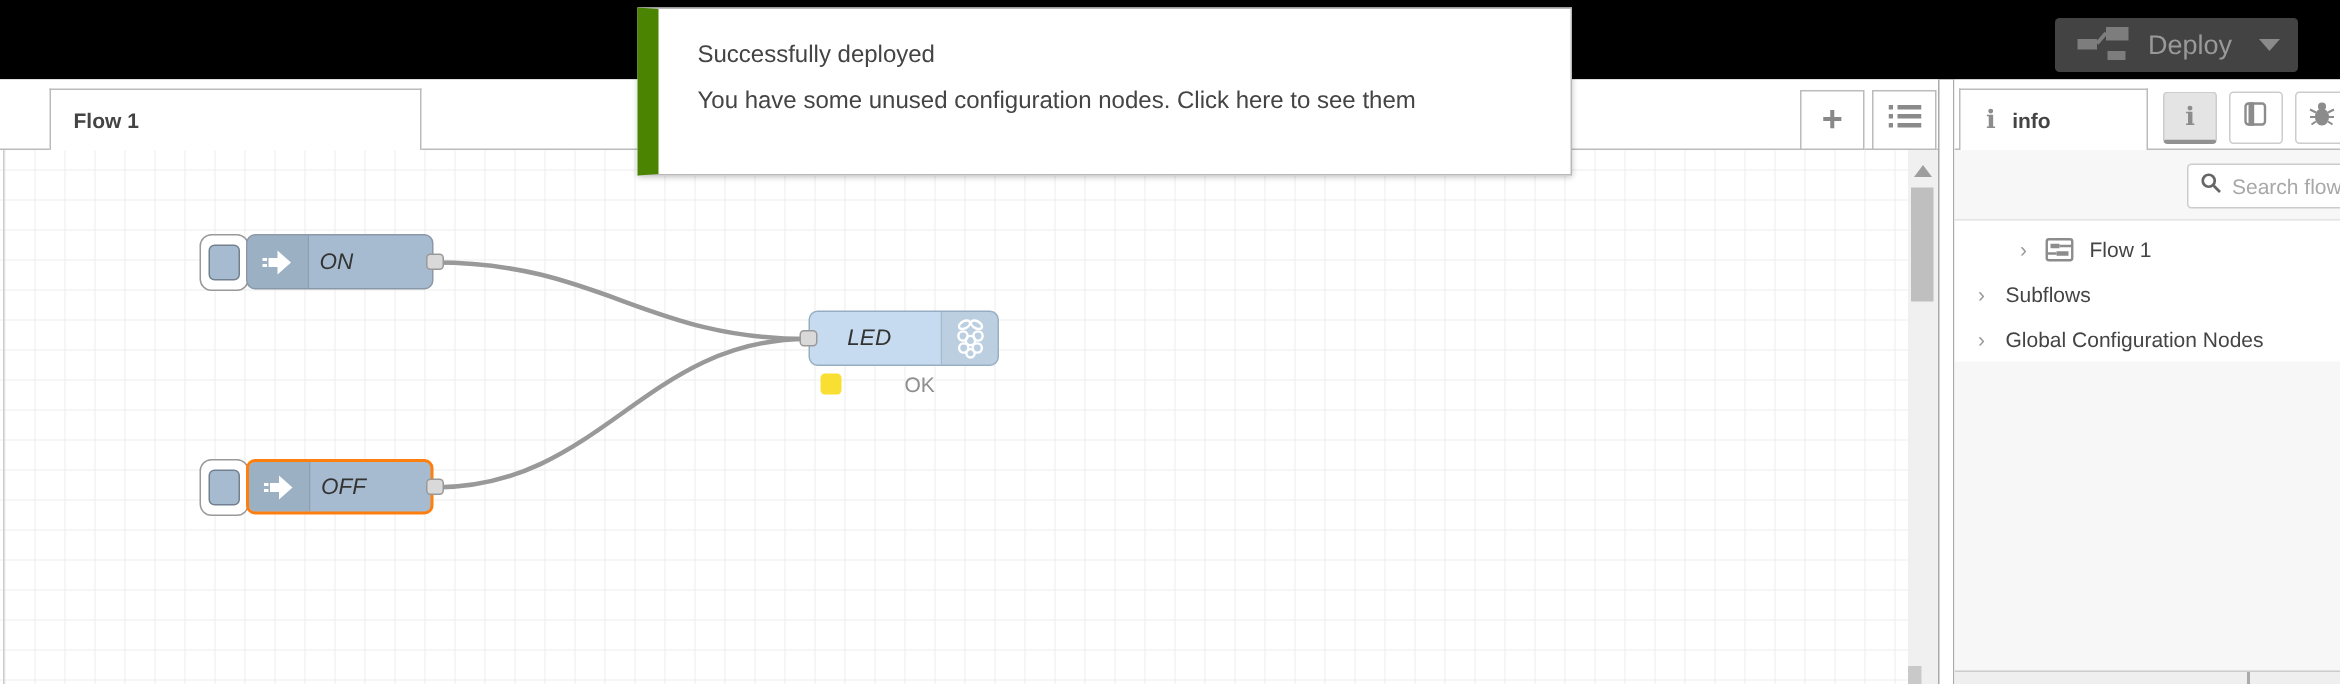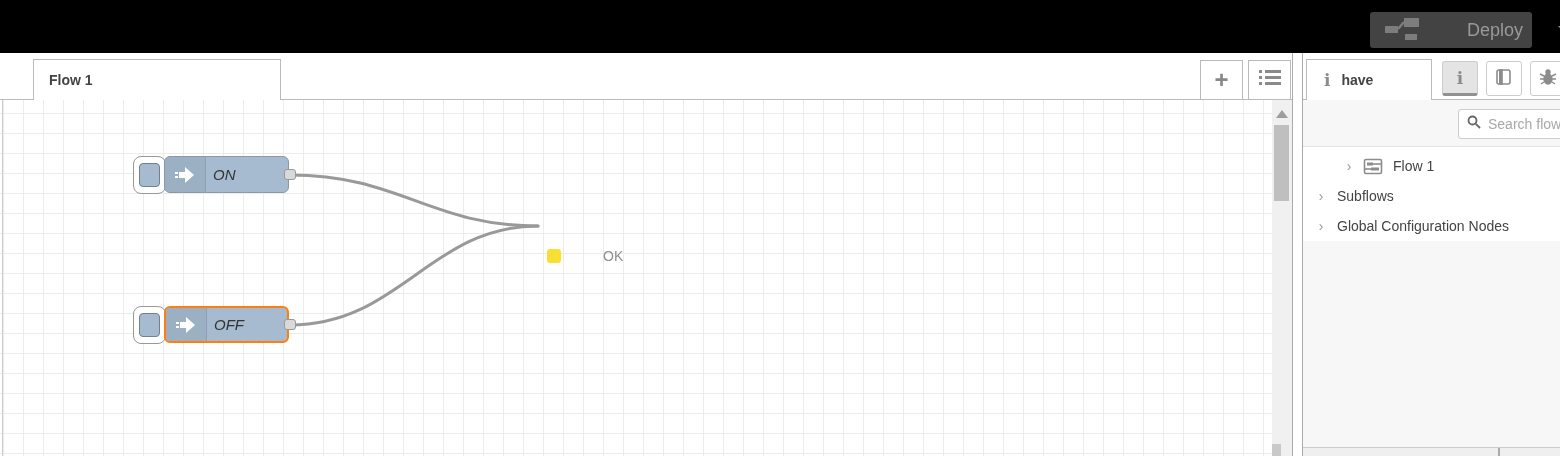--- a/index.html
+++ b/index.html
@@ -4,21 +4,21 @@
 <style>
   * { margin:0; padding:0; box-sizing:border-box; }
   html,body { width:1560px; height:456px; overflow:hidden; background:#fff;
               font-family:"Liberation Sans", sans-serif; }
   #app { position:relative; width:1560px; height:456px; }
 
   
   .header { position:absolute; left:0; top:0; width:1560px; height:53px; background:#000; }
   .deploy-btn { position:absolute; right:28px; top:12px; width:162px; height:36px;
                 background:#434343; border-radius:3px; display:flex; align-items:center;
-                padding:0 12px; cursor:pointer;gap:35px; }
+                padding:0 12px; cursor:pointer; }
   .deploy-btn .dtext { color:#999; font-size:18px; margin-left:10px; }
   .deploy-caret { margin-left:auto; width:0; height:0; border-left:7px solid transparent;
                   border-right:7px solid transparent; border-top:8px solid #8a8a8a; }
 
   
   .notification { position:absolute; left:425px; top:5px; width:623px; height:112px;
                   background:#fff; border:1px solid #b9b9b9; border-left:14px solid #4b8400;
                   box-shadow:0 1px 4px rgba(0,0,0,.25); z-index:60; padding:22px 10px 0 26px; }
   .notif-title { font-size:16px; color:#444; }
   .notif-msg   { font-size:16px; color:#444; margin-top:13px; }
@@ -192,40 +192,56 @@
           <svg width="22" height="18" viewBox="0 0 22 18">
             <polygon points="5,6 11,6 11,1 20,9 11,17 11,12 5,12" fill="#fff"></polygon>
             <rect x="1" y="6" width="3" height="2" fill="#fff"></rect>
             <rect x="1" y="10" width="3" height="2" fill="#fff"></rect>
           </svg>
         </span>
         <span class="node-label">OFF</span>
         <span class="port" style="left:118px; top:11px;"></span>
       </div>
 
+      <div class="node-body led-body" style="left:539px; top:107px;">
+        <span class="port" style="left:-7px; top:12px;"></span>
+        <span class="node-label">LED</span>
+        <span class="icon-region icon-right">
+          <svg width="24" height="28" viewBox="0 0 24 28" fill="none" stroke="#fff" stroke-width="1.6">
+            <ellipse cx="8" cy="4.5" rx="4" ry="2.4" transform="rotate(-28 8 4.5)"></ellipse>
+            <ellipse cx="16" cy="4.5" rx="4" ry="2.4" transform="rotate(28 16 4.5)"></ellipse>
+            <circle cx="7" cy="12" r="3.1"></circle>
+            <circle cx="17" cy="12" r="3.1"></circle>
+            <circle cx="12" cy="15" r="3.1"></circle>
+            <circle cx="7.5" cy="20" r="3.1"></circle>
+            <circle cx="16.5" cy="20" r="3.1"></circle>
+            <circle cx="12" cy="23.5" r="2.8"></circle>
+          </svg>
+        </span>
+      </div>
       <div class="status" style="left:547px; top:148px;">
         <span class="status-dot"></span>
         <span class="status-text">OK</span>
       </div>
     </div>
 
     <div class="vscroll">
       <span class="vs-up"></span>
       <span class="vs-thumb"></span>
       <span class="vs-bottom-bit"></span>
     </div>
   </div>
 
   <div class="separator"></div>
 
   <div class="sidebar">
     <div class="sb-tabbar">
       <div class="info-tab">
         <span class="i-glyph">i</span>
-        <span class="tab-text">have</span>
+        <span class="tab-text">info</span>
       </div>
       <div class="sb-iconbtn active btn-i">
         <span class="i-glyph">i</span>
       </div>
       <div class="sb-iconbtn btn-book">
         <span>
           <svg width="18" height="18" viewBox="0 0 18 18" fill="none" stroke="#8c8c8c" stroke-width="1.6">
             <path d="M4 2 h9 a2 2 0 0 1 2 2 v10 a2 2 0 0 1 -2 2 h-9 a2 2 0 0 1 -2 -2 v-10 a2 2 0 0 1 2 -2 z"></path>
             <path d="M4 2 l3 0 0 14 -3 0" fill="#8c8c8c"></path>
           </svg>
@@ -277,14 +293,18 @@
         <span class="lbl">Global Configuration Nodes</span>
       </div>
     </div>
 
     <div class="sb-empty"></div>
     <div class="sb-footer">
       <span class="tick"></span>
     </div>
   </div>
 
+  <div class="notification">
+    <div class="notif-title">Successfully deployed</div>
+    <div class="notif-msg">You have some unused configuration nodes. Click here to see them</div>
+  </div>
 
 </div>
 
 </body></html>

